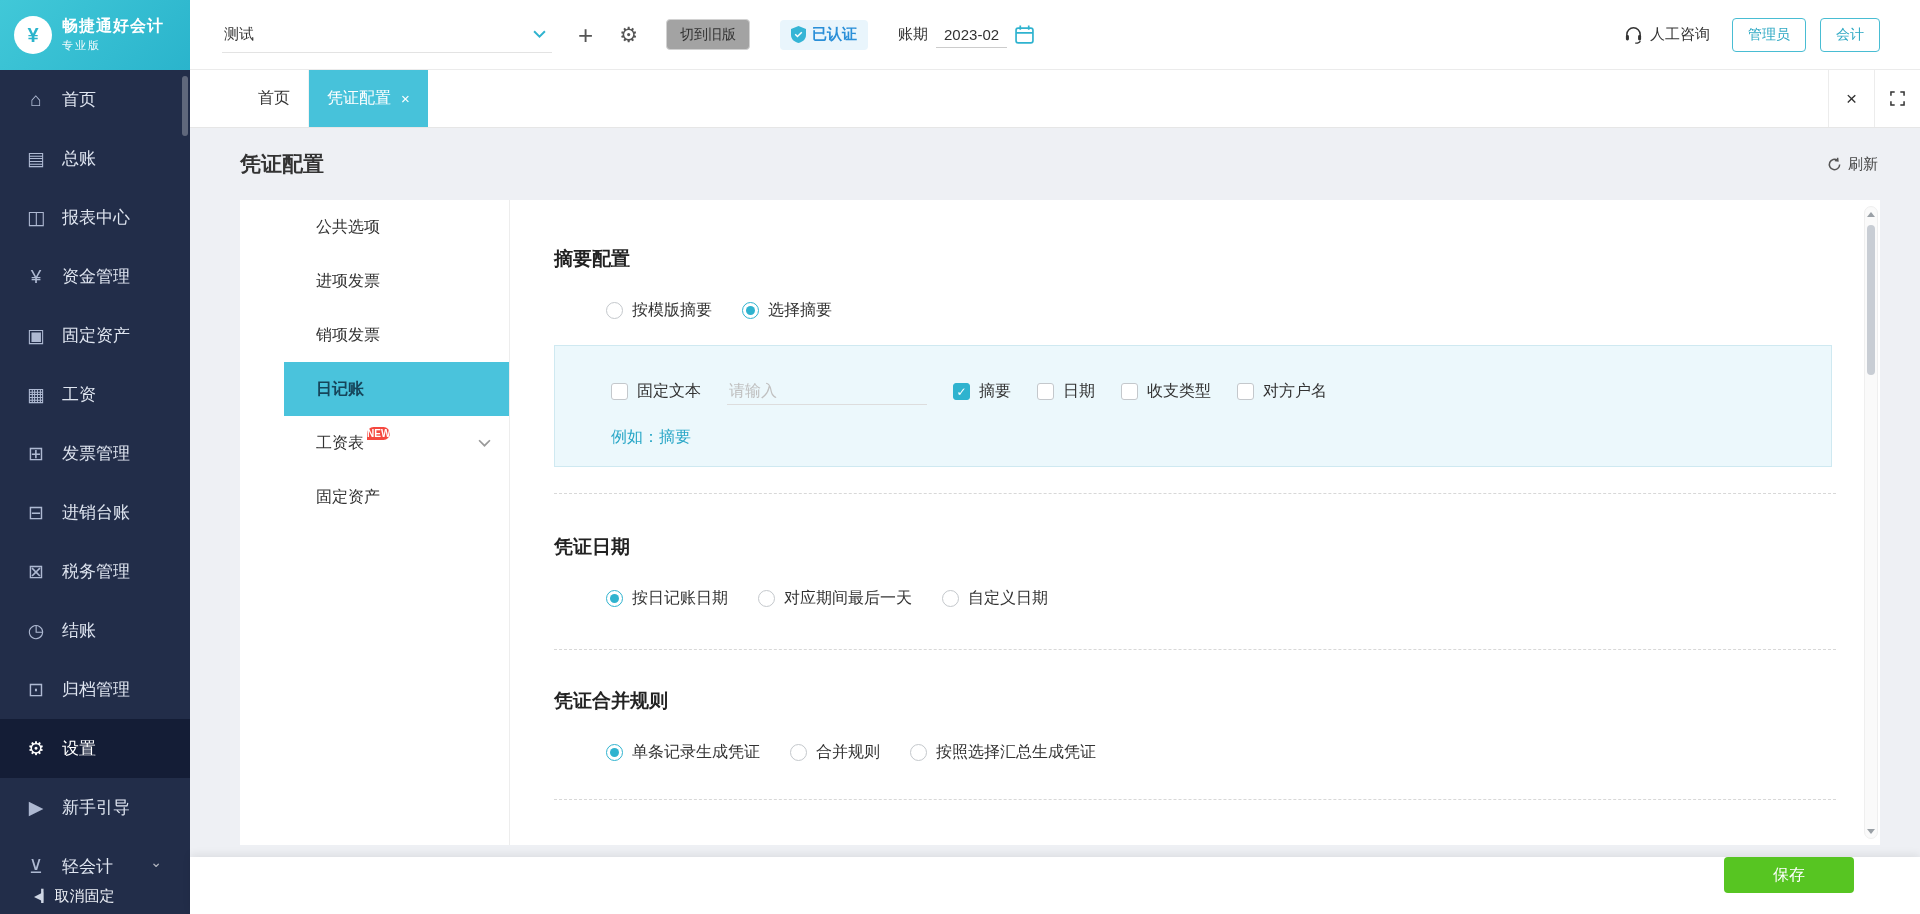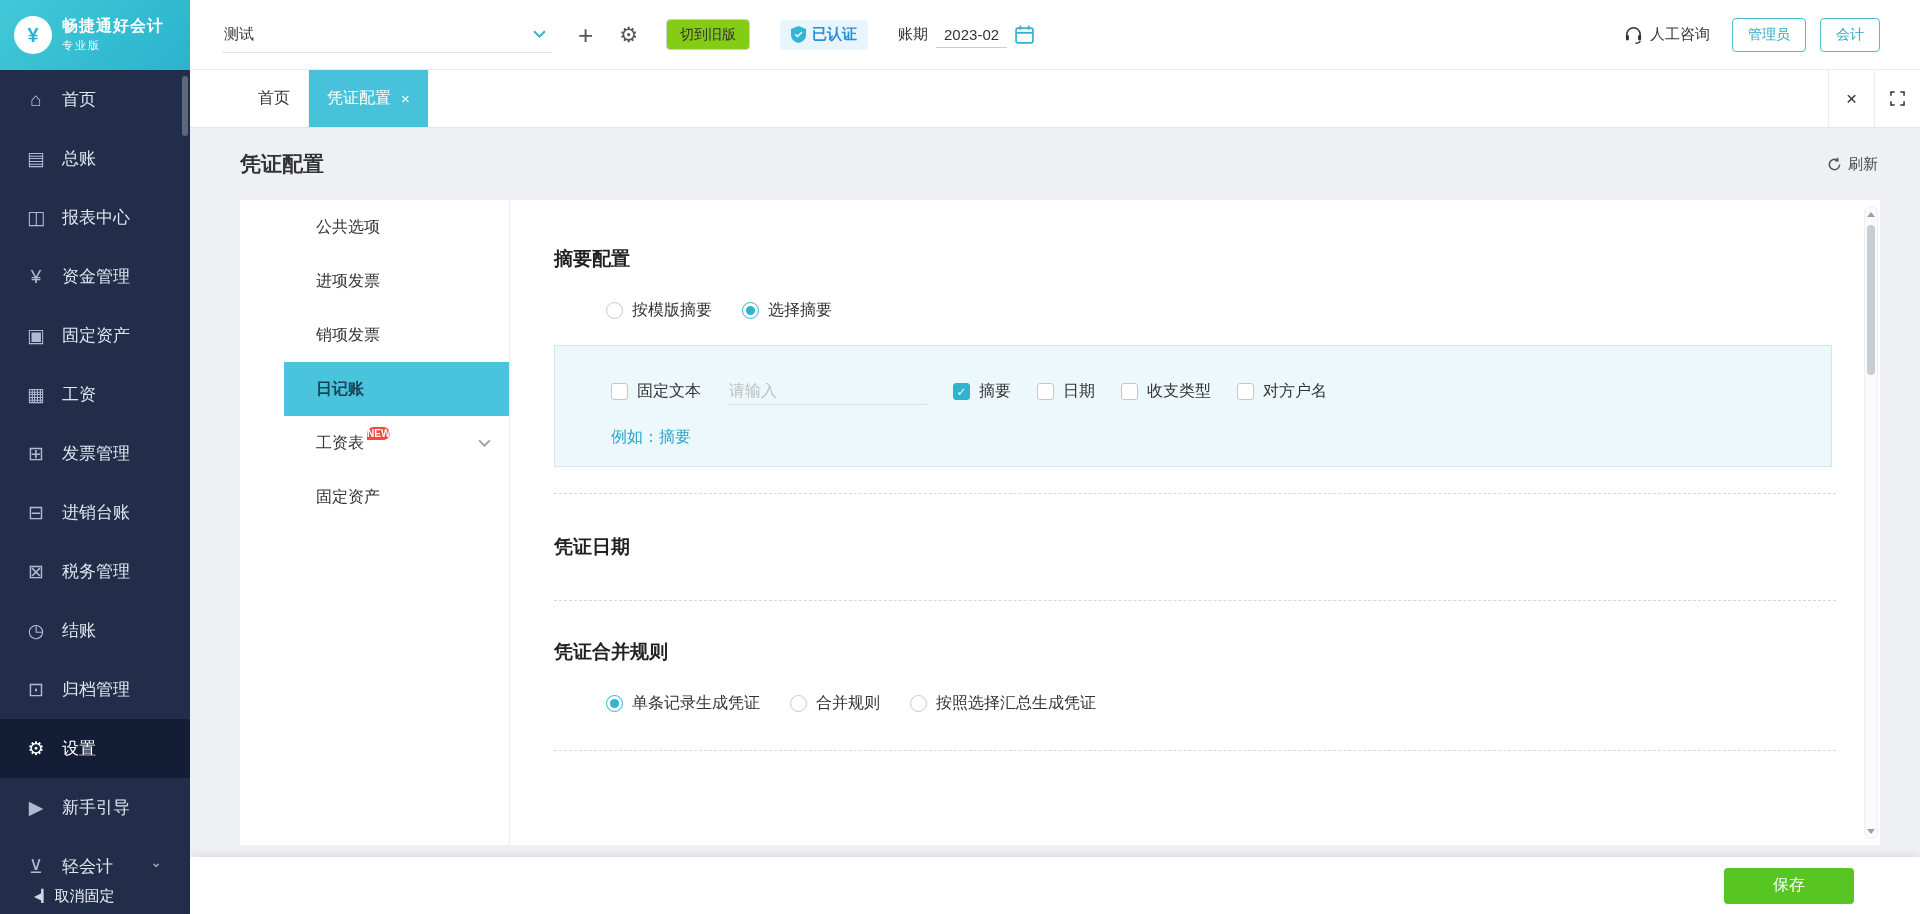--- a/index.html
+++ b/index.html
@@ -22,21 +22,21 @@
   .side-scroll-down { position:absolute; right:28px; bottom:44px; color:rgba(255,255,255,.65); font-size:14px; }
   .pin-row { position:absolute; left:0; right:0; bottom:0; height:36px; display:flex; align-items:center; padding-left:34px; gap:6px; color:#eef1f7; font-size:15px; cursor:pointer; }
   .pin-icon { font-size:12px; color:#cfd6e4; letter-spacing:-2px; }
 
   
   .topbar { position:absolute; left:190px; top:0; right:0; height:70px; background:#fff; border-bottom:1px solid #ebebeb; display:flex; align-items:center; padding:0 40px 0 32px; }
   .account-select { width:330px; height:36px; border-bottom:1px solid #e3e3e3; display:flex; align-items:center; justify-content:space-between; cursor:pointer; font-size:15px; color:#333; padding:0 6px 0 2px; }
   .icon-btn { margin-left:26px; color:#555; cursor:pointer; display:flex; align-items:center; }
   .plus-glyph { font-size:26px; line-height:1; color:#555; }
   .gear-glyph { font-size:21px; line-height:1; color:#555; }
-  .btn-outline-gray { margin-left:28px; height:31px; padding:0 13px; border:1px solid #d2d2d2; border-radius:4px; background:#84cc16; font-size:14px; color:#333; display:flex; align-items:center; cursor:pointer; }
+  .btn-outline-gray { margin-left:28px; height:31px; padding:0 13px; border:1px solid #d2d2d2; border-radius:4px; background:#a3a3a3; font-size:14px; color:#333; display:flex; align-items:center; cursor:pointer; }
   .certified { margin-left:30px; height:30px; padding:0 11px; border-radius:4px; background:#e9f5fc; display:flex; align-items:center; gap:6px; cursor:default; }
   .certified span { color:#2a8fd8; font-weight:bold; font-size:15px; }
   .period { margin-left:30px; display:flex; align-items:center; gap:8px; font-size:15px; }
   .period-value { border-bottom:1px solid #ccc; padding:4px 8px; color:#333; cursor:pointer; }
   .topbar-spacer { flex:1; }
   .consult { display:flex; align-items:center; gap:7px; font-size:15px; color:#333; cursor:pointer; }
   .btn-outline-teal { margin-left:22px; height:34px; padding:0 15px; border:1px solid #49bdd3; border-radius:4px; background:#fff; color:#2fa9c4; font-size:14px; display:flex; align-items:center; cursor:pointer; }
   .btn-outline-teal + .btn-outline-teal { margin-left:14px; }
 
   
@@ -86,21 +86,21 @@
 
   
   .vscroll { position:absolute; right:2px; top:6px; bottom:6px; width:14px; background:#fafafa; border:1px solid #efefef; border-radius:7px; }
   .vscroll .arrow { position:absolute; left:0; right:0; height:14px; display:flex; align-items:center; justify-content:center; cursor:pointer; }
   .vscroll .arrow.up { top:0; } .vscroll .arrow.down { bottom:0; }
   .tri-up { width:0; height:0; border-left:4px solid transparent; border-right:4px solid transparent; border-bottom:5px solid #9aa0a6; }
   .tri-down { width:0; height:0; border-left:4px solid transparent; border-right:4px solid transparent; border-top:5px solid #9aa0a6; }
   .vscroll .thumb { position:absolute; left:2px; right:2px; top:18px; height:150px; background:#c8cdd4; border-radius:5px; cursor:grab; }
 
   
-  .footerbar { position:absolute; left:190px; right:0; bottom:0; height:57px; background:#fff; box-shadow:0 -3px 8px rgba(0,0,0,.07); display:flex; align-items:center; justify-content:flex-end; padding-right:66px; }
+  .footerbar { position:absolute; left:190px; right:0; bottom:0; height:57px; background:#fff; box-shadow:0 -3px 8px rgba(0,0,0,.07); display:flex; justify-content:flex-end; padding-right:66px; }
   .save-btn { width:130px; height:36px; background:#57c522; border:none; border-radius:4px; color:#fff; font-size:16px; cursor:pointer; }
 </style>
 </head>
 <body>
 
 <div class="app">
 
   <aside class="sidebar">
     <div class="logo">
       <div class="logo-mark">¥</div>
@@ -319,20 +319,34 @@
               </div>
           </div>
           <div class="example-row">
             <span>例如：</span><span>摘要</span>
           </div>
         </div>
 
         <div class="divider d1"></div>
 
         <div class="section-title t2">凭证日期</div>
+        <div class="radio-row">
+          <div class="radio checked">
+              <span class="dot"></span>
+              <span class="ctl-label">按日记账日期</span>
+            </div>
+          <div class="radio">
+              <span class="dot"></span>
+              <span class="ctl-label">对应期间最后一天</span>
+            </div>
+          <div class="radio">
+              <span class="dot"></span>
+              <span class="ctl-label">自定义日期</span>
+            </div>
+        </div>
 
         <div class="divider d2"></div>
 
         <div class="section-title t3">凭证合并规则</div>
         <div class="radio-row">
           <div class="radio checked">
               <span class="dot"></span>
               <span class="ctl-label">单条记录生成凭证</span>
             </div>
           <div class="radio">

